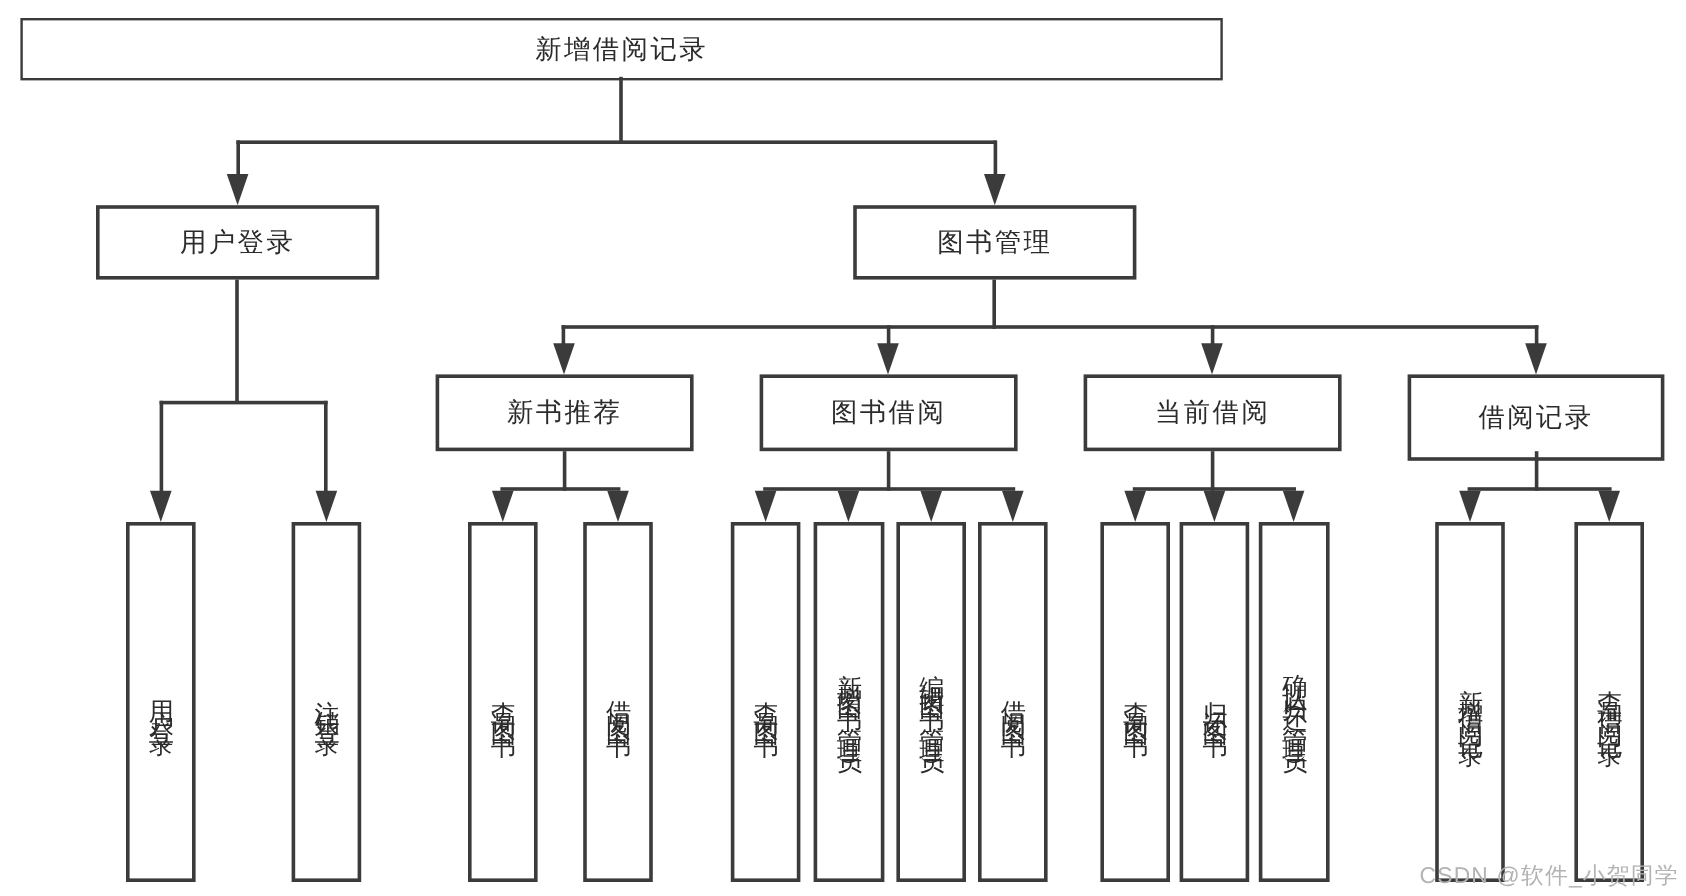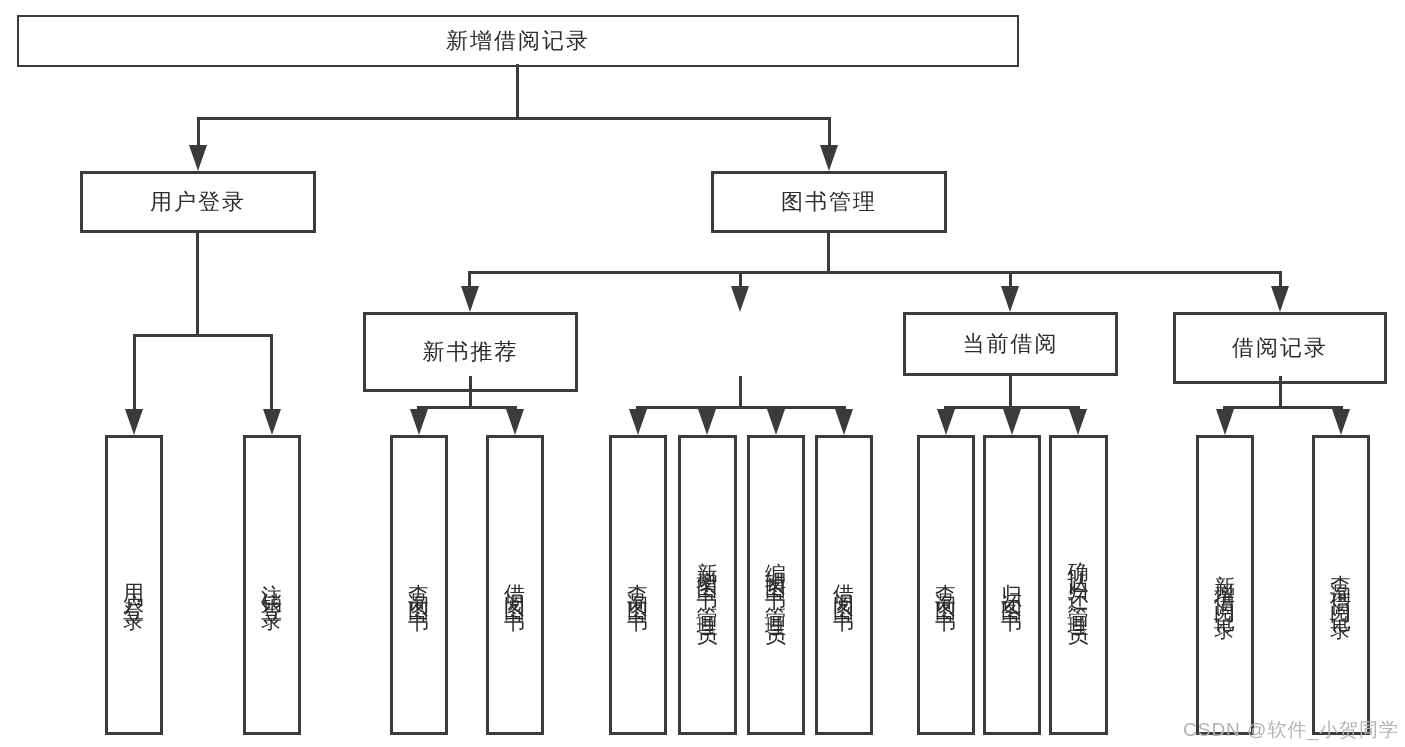--- a/index.html
+++ b/index.html
@@ -106,22 +106,25 @@
   <div class="hl" style="left:468px; top:271px; width:814px;"></div>
   <div class="vl" style="left:468px; top:271px; height:18px;"></div>
   <div class="vl" style="left:739px; top:271px; height:18px;"></div>
   <div class="vl" style="left:1009px; top:271px; height:18px;"></div>
   <div class="vl" style="left:1279px; top:271px; height:18px;"></div>
   <div class="ar" style="left:461px; top:286px;"></div>
   <div class="ar" style="left:731px; top:286px;"></div>
   <div class="ar" style="left:1001px; top:286px;"></div>
   <div class="ar" style="left:1271px; top:286px;"></div>
 
-  <div class="hbox" style="left:363px; top:312px; width:215px; height:80px;">
+  <div class="hbox" style="left:363px; top:312px; width:215px; height:64px;">
     <span>新书推荐</span>
+  </div>
+  <div class="hbox" style="left:633px; top:312px; width:215px; height:64px;">
+    <span>图书借阅</span>
   </div>
   <div class="hbox" style="left:903px; top:312px; width:215px; height:64px;font-family:Liberation Mono, monospace;">
     <span>当前借阅</span>
   </div>
   <div class="hbox" style="left:1173px; top:312px; width:214px; height:72px;">
     <span>借阅记录</span>
   </div>
 
   <div class="vl" style="left:469px; top:376px; height:33px;"></div>
   <div class="hl" style="left:417px; top:406px; width:100px;"></div>

